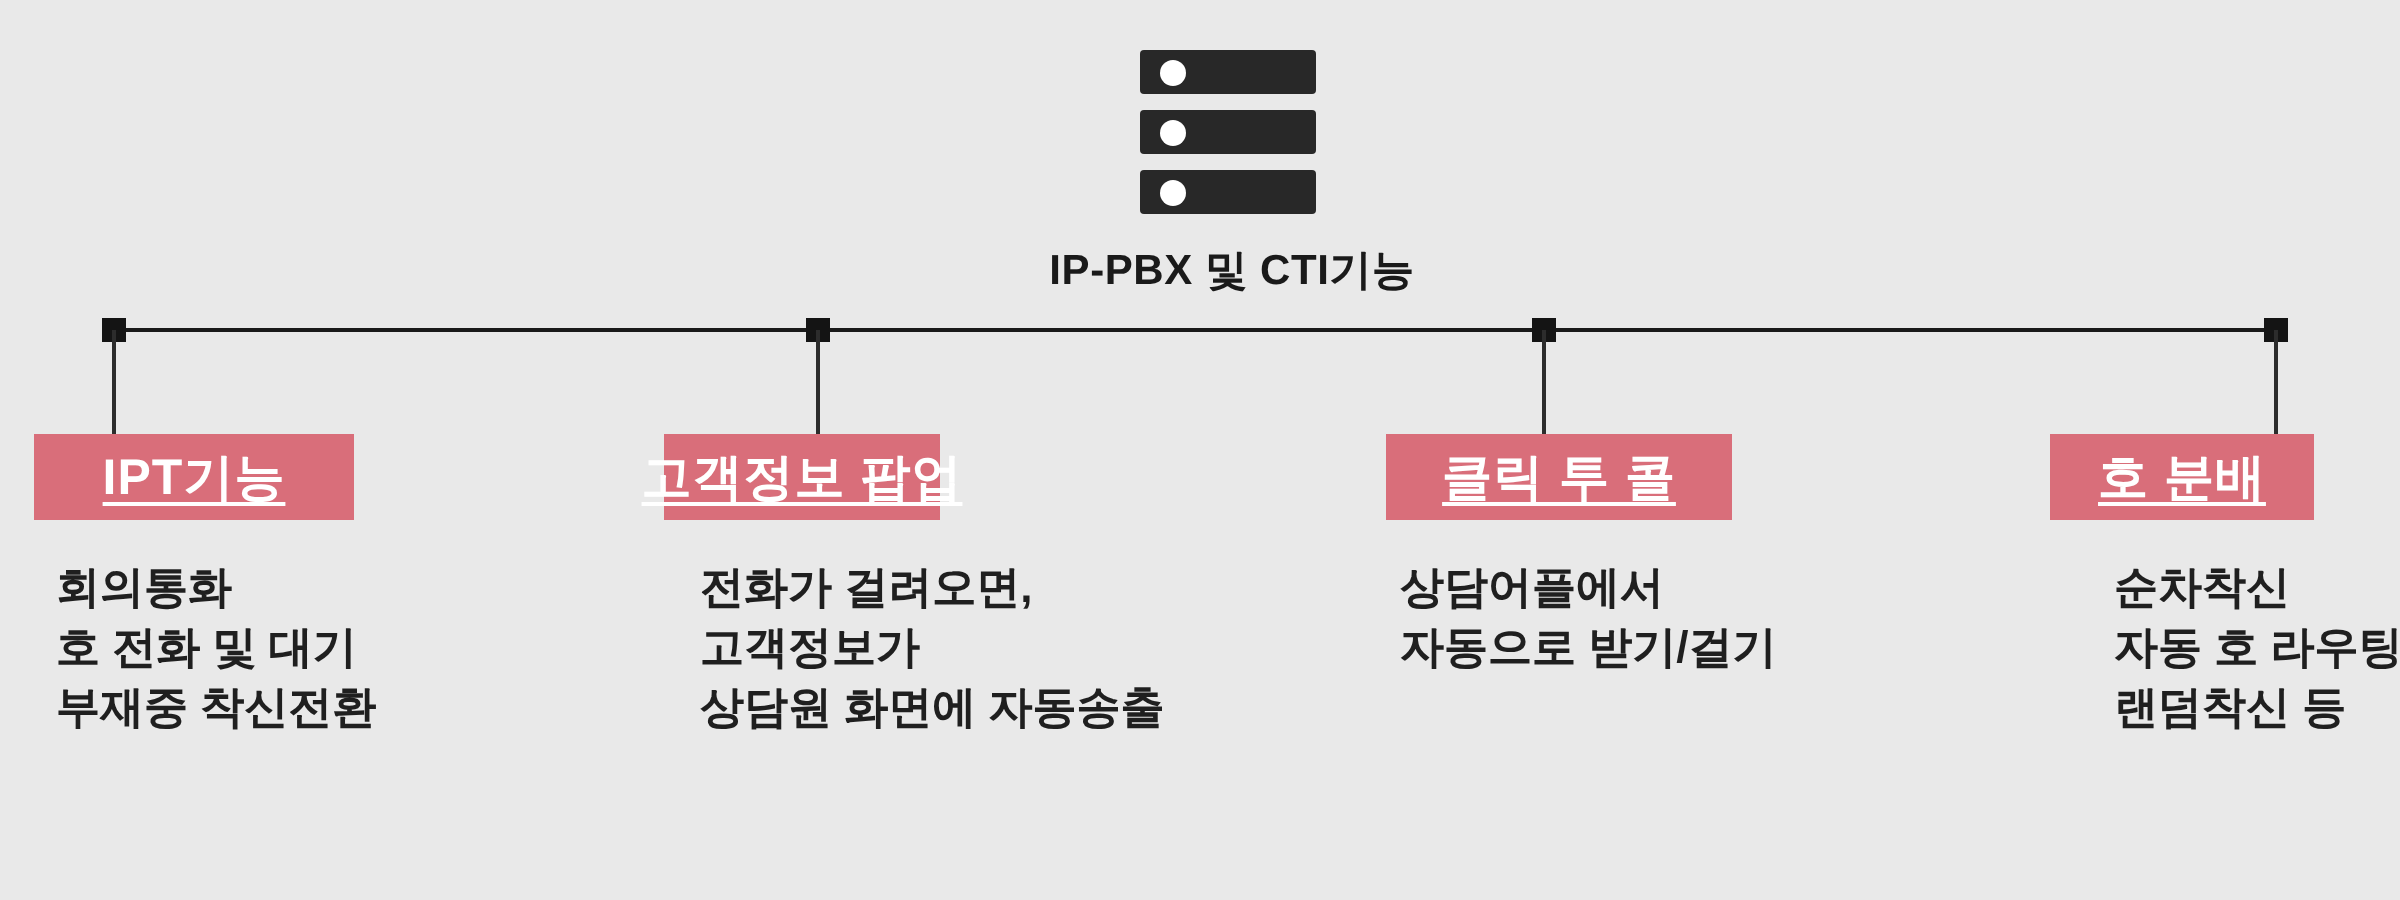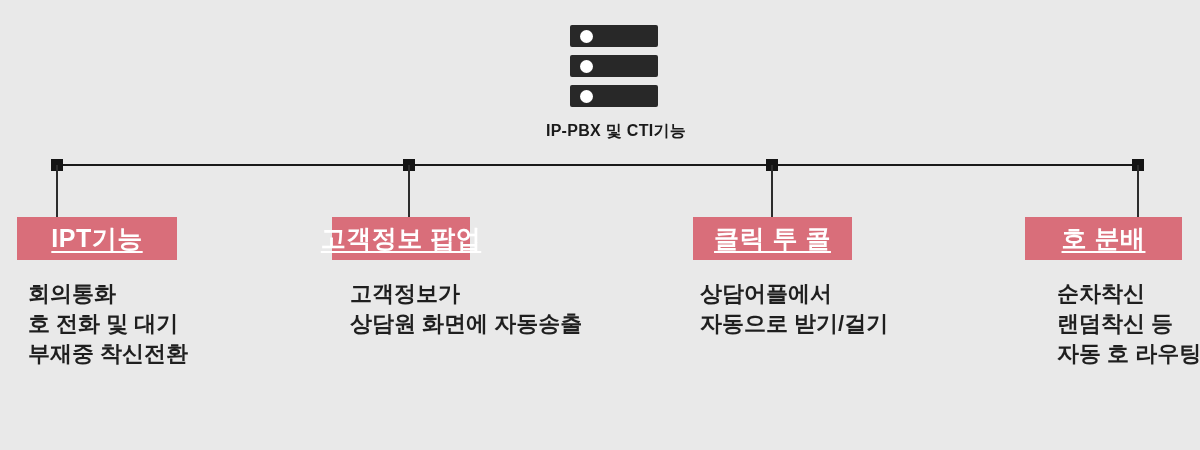--- a/index.html
+++ b/index.html
@@ -19,21 +19,21 @@
   }
   .server-bar:last-child { margin-bottom:0; }
   .server-led {
     width:13px; height:13px; border-radius:50%;
     background:#ffffff; margin-left:10px;
   }
 
   
   .diagram-title {
     position:absolute; top:121px; left:616px; transform:translateX(-50%);
-    font-size:16px; font-weight:800; color:#1a1a1a;
+    font-size:21px; font-weight:800; color:#1a1a1a;
     white-space:nowrap; letter-spacing:0.3px;
   }
 
   
   .hline {
     position:absolute; left:57px; top:164px;
     width:1081px; height:1.5px; background:#1a1a1a;
   }
   .node-dot {
     position:absolute; top:159px; width:12px; height:12px; background:#141414;
@@ -52,22 +52,22 @@
     background:#d96e7a; color:#ffffff;
     display:flex; align-items:center; justify-content:center;
     font-size:25px; font-weight:700; letter-spacing:0.5px;
   }
   .branch-box .box-label {
     text-decoration:underline; text-underline-offset:4px;
     text-decoration-thickness:1.5px; white-space:nowrap;
   }
   .box-1 { left:17px;   width:160px; }
   .box-2 { left:332px;  width:138px; }
-  .box-3 { left:693px;  width:159px; }
-  .box-4 { left:1025px; width:157px; }
+  .box-3 { left:693px;  width:173px; }
+  .box-4 { left:1025px; width:132px; }
 
   
   .branch-list {
     position:absolute; top:279px;
     font-size:22px; line-height:30px; font-weight:600;
     color:#1f1f1f; white-space:nowrap;
   }
   .list-1 { left:28px; }
   .list-2 { left:350px; }
   .list-3 { left:700px; }
@@ -108,34 +108,35 @@
   <div class="branch-list list-1">
     <div>회의통화</div>
     <div>호 전화 및 대기</div>
     <div>부재중 착신전환</div>
   </div>
 
   <div class="branch-box box-2">
     <span class="box-label">고객정보 팝업</span>
   </div>
   <div class="branch-list list-2">
+    <div>전화가 걸려오면,</div>
     <div>고객정보가</div>
     <div>상담원 화면에 자동송출</div>
   </div>
 
   <div class="branch-box box-3">
     <span class="box-label">클릭 투 콜</span>
   </div>
   <div class="branch-list list-3">
     <div>상담어플에서</div>
     <div>자동으로 받기/걸기</div>
   </div>
 
   <div class="branch-box box-4">
     <span class="box-label">호 분배</span>
   </div>
   <div class="branch-list list-4">
     <div>순차착신</div>
+    <div>자동 호 라우팅</div>
     <div>랜덤착신 등</div>
-    <div>자동 호 라우팅</div>
   </div>
 
 </div>
 
 </body></html>

